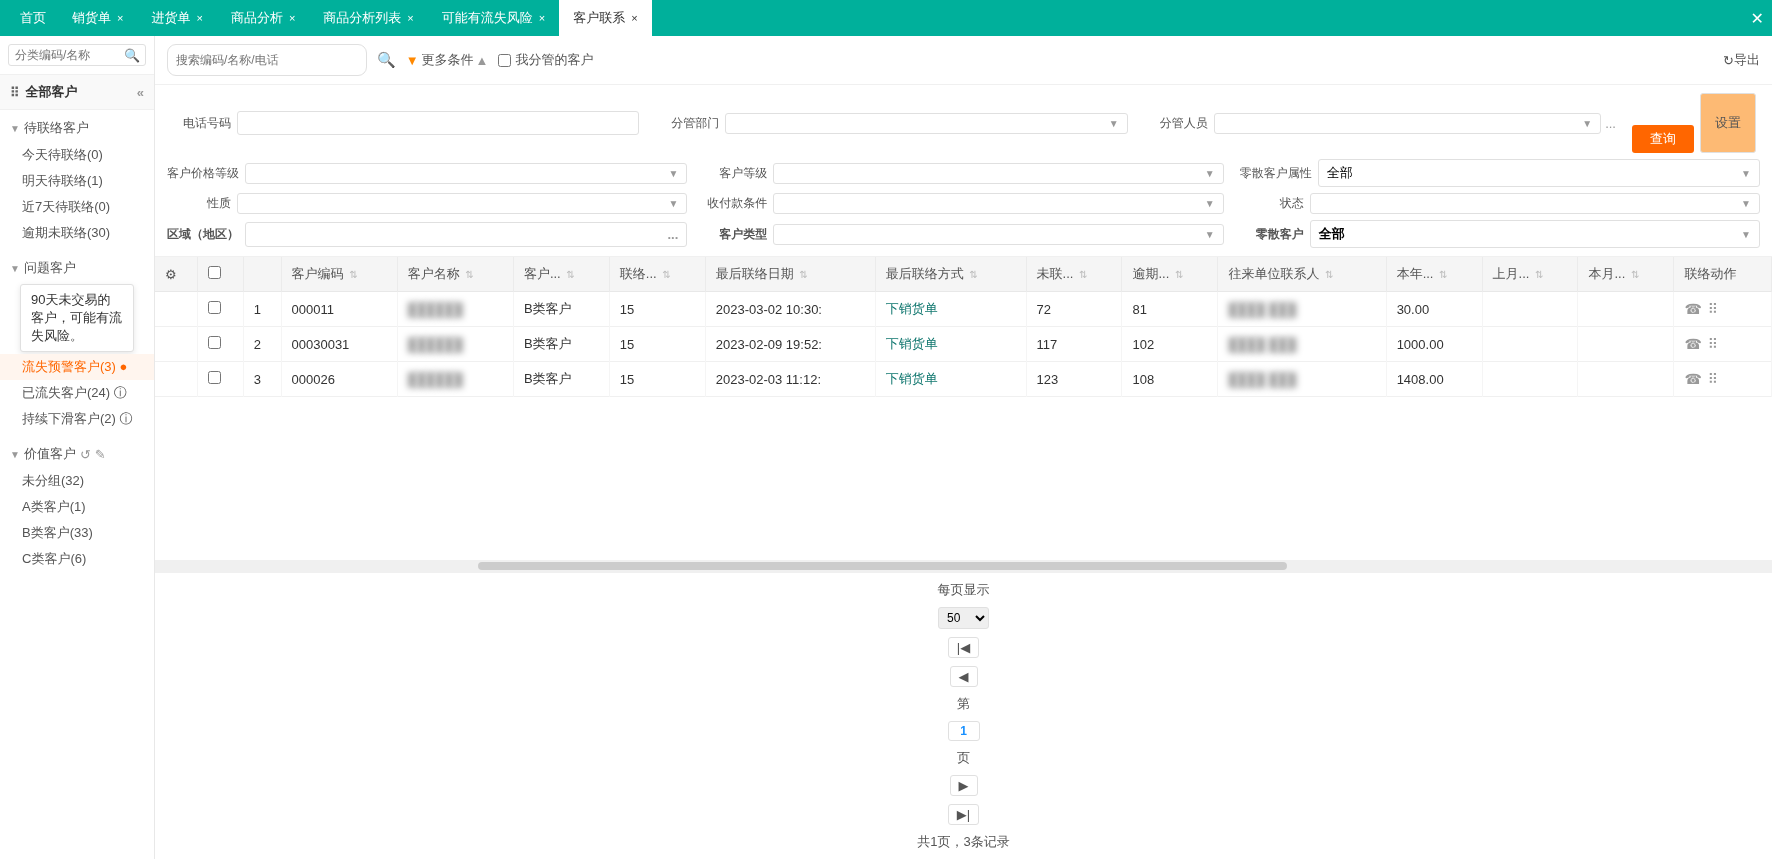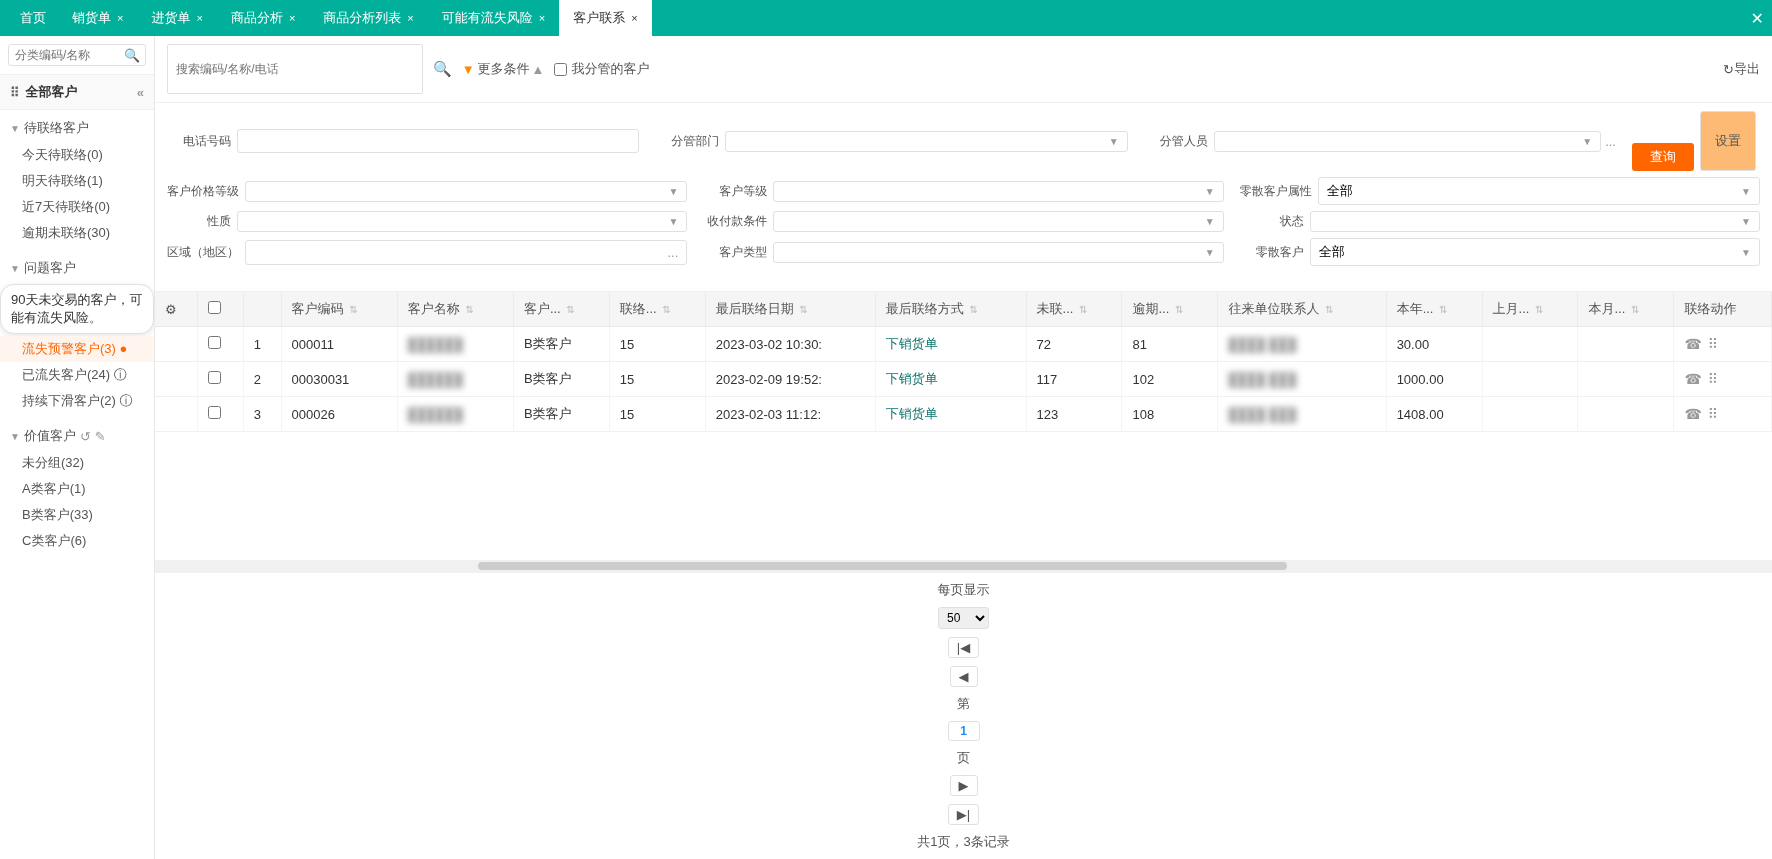--- a/index.html
+++ b/index.html
@@ -118,25 +118,25 @@
       cursor: pointer;
       font-size: 12px;
     }
     .sidebar-item.selected {
       color: #ff6600;
       background: #fff5ee;
     }
     .tooltip-box {
       background: white;
       border: 1px solid #e0e0e0;
-      border-radius: 14px;
+      border-radius: 3px;
       padding: 6px 10px;
       font-size: 12px;
       color: #333;
-      margin: 2px 0;
+      margin: 2px 20px;
       box-shadow: 0 2px 6px rgba(0,0,0,0.1);
     }
 
     
     .content {
       flex: 1;
       display: flex;
       flex-direction: column;
       overflow: hidden;
     }
@@ -145,23 +145,23 @@
     .filter-bar {
       background: white;
       padding: 8px 12px;
       display: flex;
       align-items: center;
       border-bottom: 1px solid #f0f0f0;
       gap: 10px;
     }
     .filter-bar input {
       border: 1px solid #e0e0e0;
-      border-radius: 2px;
-      padding: 17px 8px;
-      width: 256px;
+      border-radius: 9px;
+      padding: 8px 8px;
+      width: 200px;
       font-size: 12px;
       outline: none;
     }
     .filter-bar .search-btn {
       background: none;
       border: none;
       cursor: pointer;
       color: #ff8800;
       font-size: 15px;
     }
@@ -195,21 +195,21 @@
       background: white;
       border-bottom: 1px solid #f0f0f0;
       padding: 8px 12px;
     }
     .adv-filter-row {
       display: flex;
       align-items: center;
       gap: 16px;
       margin-bottom: 6px;
     }
-    .adv-filter-row:last-child { margin-bottom: 17px; }
+    .adv-filter-row:last-child { margin-bottom: 0; font-weight: bold; }
     .filter-field {
       display: flex;
       align-items: center;
       flex: 1;
       min-width: 0;
     }
     .filter-field label {
       color: #555;
       font-size: 12px;
       white-space: nowrap;

